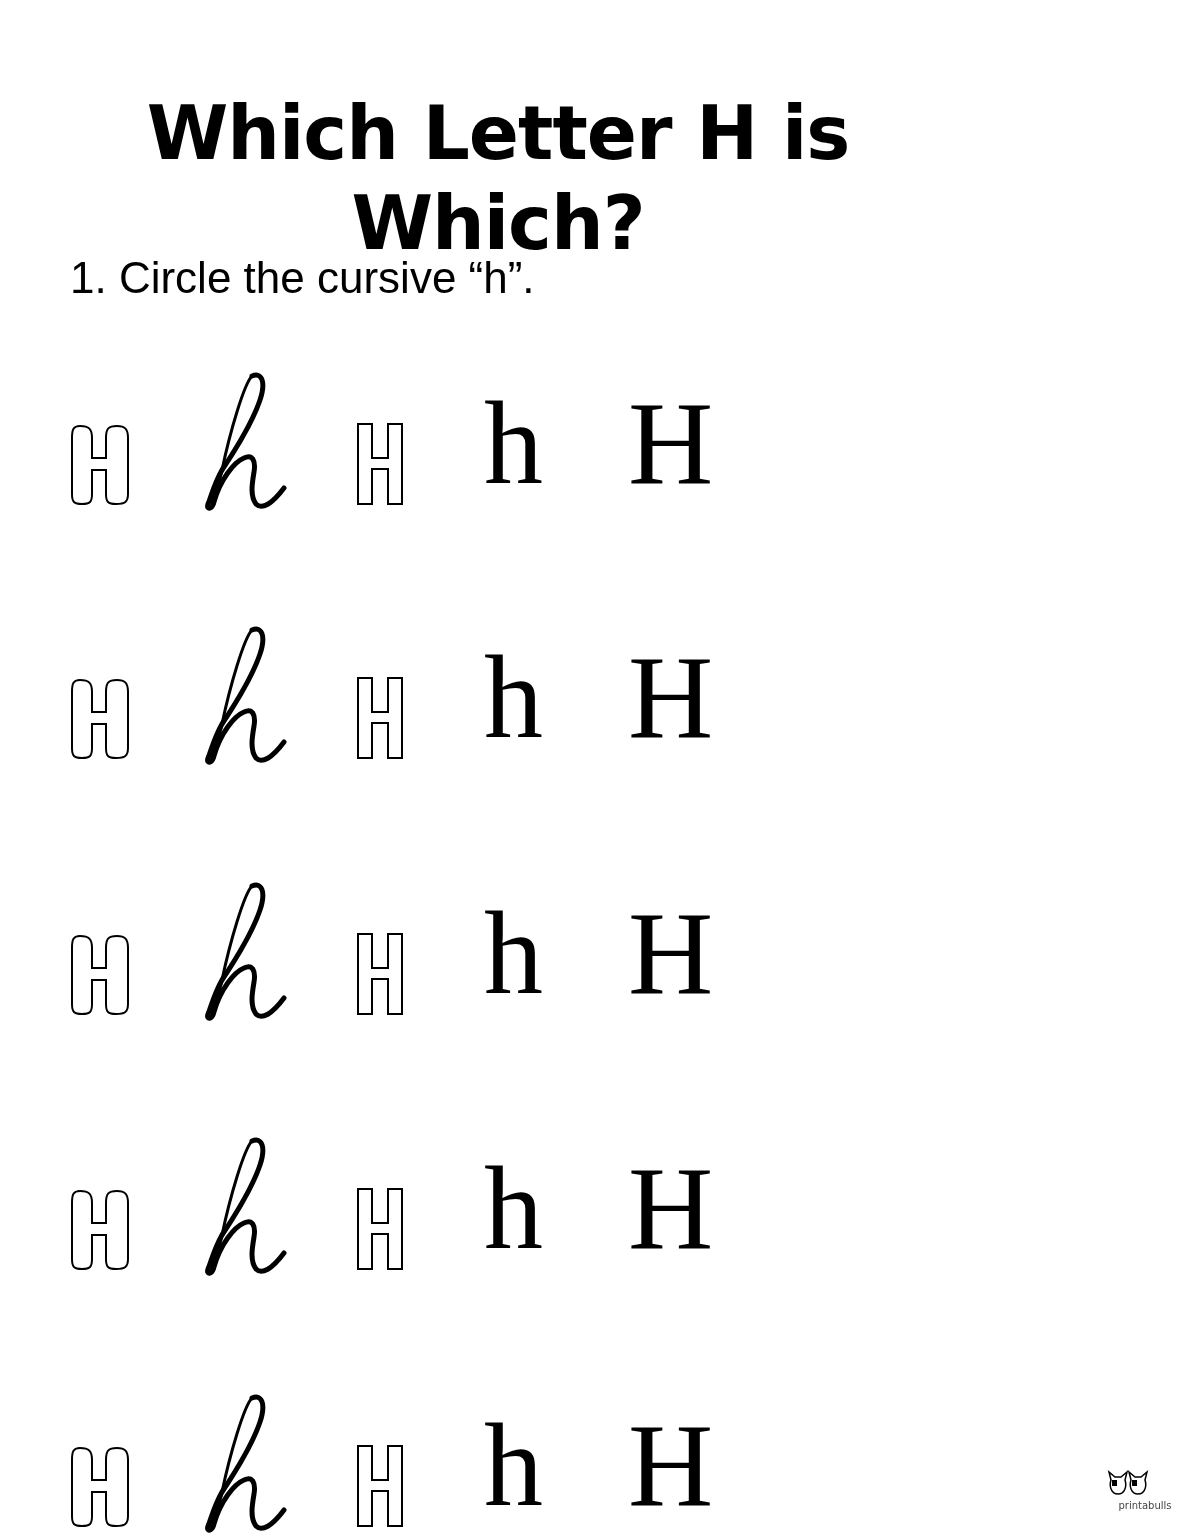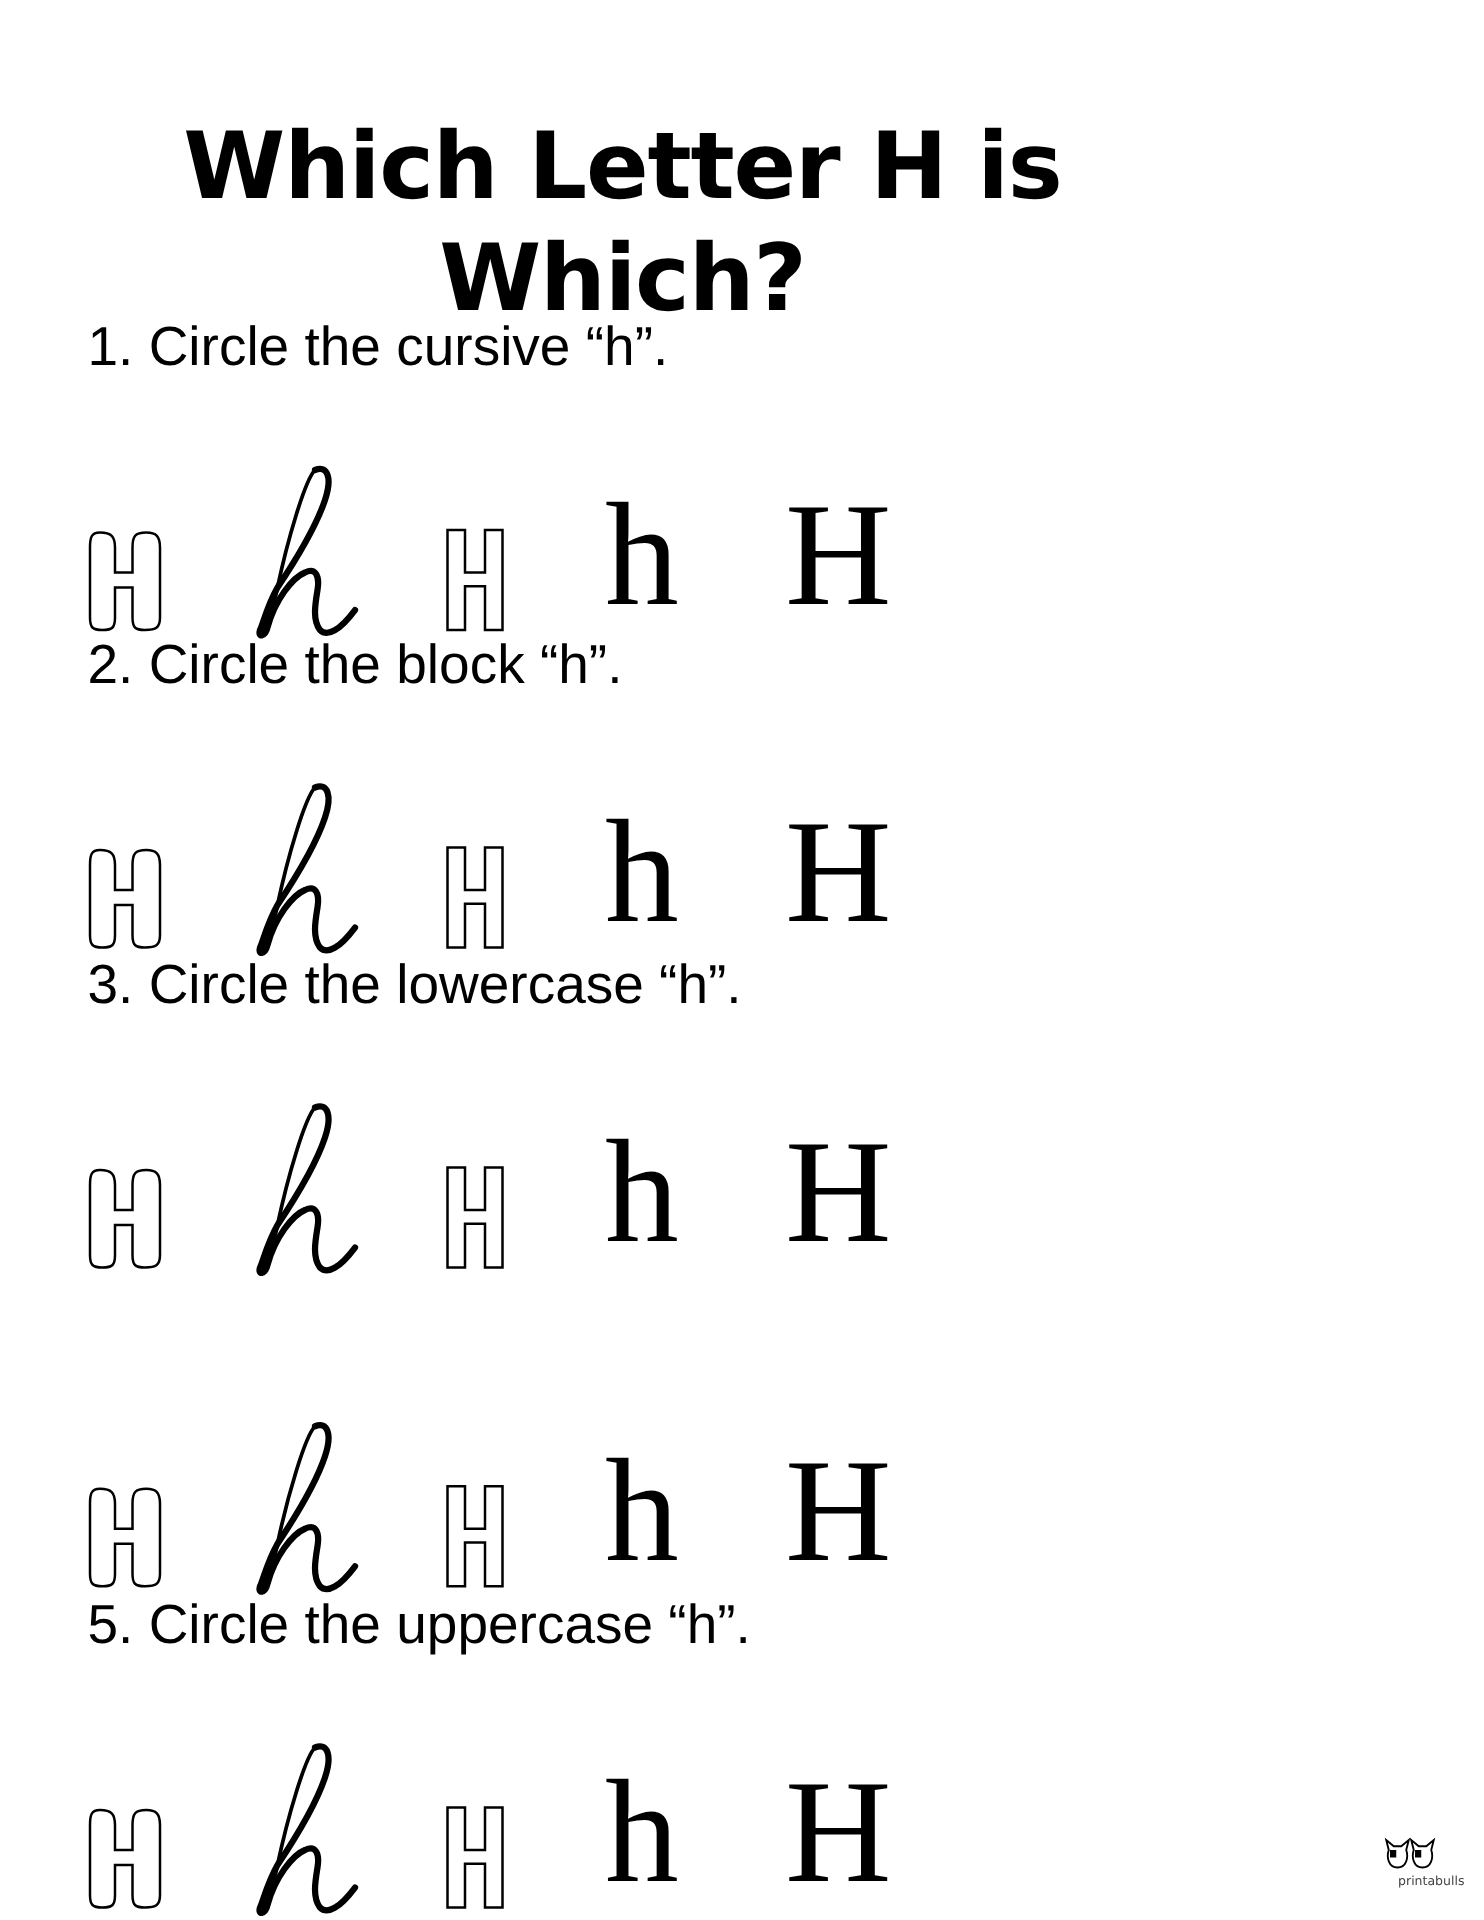--- a/index.html
+++ b/index.html
@@ -45,39 +45,37 @@
     </svg>
     <svg class="glyph block-outline" width="48" height="84" viewBox="0 0 48 84">
       <path d="M2 2 L16 2 L16 36 L32 36 L32 2 L46 2 L46 82 L32 82 L32 47 L16 47 L16 82 L2 82 Z" fill="none" stroke="#000" stroke-width="2"></path>
     </svg>
     <div class="glyph lower-h">h</div>
     <div class="glyph upper-h">H</div>
   </div>
 </div>
 
 <div class="section" style="top:506px;">
-  <div class="question">2. Circle the block “h”.</div>
   <div class="letters">
     <svg class="glyph bubble" width="60" height="82" viewBox="0 0 60 82">
       <path d="M10 2 C3 2 2 6 2 14 L2 70 C2 78 4 80 12 80 C20 80 22 78 22 70 L22 46 L36 46 L36 70 C36 78 38 80 46 80 C55 80 58 78 58 70 L58 14 C58 5 55 2 47 2 C38 2 36 5 36 14 L36 34 L22 34 L22 14 C22 5 19 2 10 2 Z" fill="none" stroke="#000" stroke-width="2"></path>
     </svg>
     <svg class="glyph cursive" width="90" height="140" viewBox="0 0 90 140">
       <path d="M52 4 C62 0 66 10 60 28 C52 52 34 80 22 98 C14 112 10 128 8 132 C6 138 12 138 14 130 C20 108 34 90 44 86 C52 82 56 88 54 100 C52 112 50 124 56 132 C62 138 72 132 84 116" fill="none" stroke="#000" stroke-width="5" stroke-linecap="round"></path>
       <path d="M52 4 C44 12 30 60 22 98 C18 118 12 130 14 132" fill="none" stroke="#000" stroke-width="3" stroke-linecap="round"></path>
     </svg>
     <svg class="glyph block-outline" width="48" height="84" viewBox="0 0 48 84">
       <path d="M2 2 L16 2 L16 36 L32 36 L32 2 L46 2 L46 82 L32 82 L32 47 L16 47 L16 82 L2 82 Z" fill="none" stroke="#000" stroke-width="2"></path>
     </svg>
     <div class="glyph lower-h">h</div>
     <div class="glyph upper-h">H</div>
   </div>
 </div>
 
 <div class="section" style="top:762px;">
-  <div class="question">3. Circle the lowercase “h”.</div>
   <div class="letters">
     <svg class="glyph bubble" width="60" height="82" viewBox="0 0 60 82">
       <path d="M10 2 C3 2 2 6 2 14 L2 70 C2 78 4 80 12 80 C20 80 22 78 22 70 L22 46 L36 46 L36 70 C36 78 38 80 46 80 C55 80 58 78 58 70 L58 14 C58 5 55 2 47 2 C38 2 36 5 36 14 L36 34 L22 34 L22 14 C22 5 19 2 10 2 Z" fill="none" stroke="#000" stroke-width="2"></path>
     </svg>
     <svg class="glyph cursive" width="90" height="140" viewBox="0 0 90 140">
       <path d="M52 4 C62 0 66 10 60 28 C52 52 34 80 22 98 C14 112 10 128 8 132 C6 138 12 138 14 130 C20 108 34 90 44 86 C52 82 56 88 54 100 C52 112 50 124 56 132 C62 138 72 132 84 116" fill="none" stroke="#000" stroke-width="5" stroke-linecap="round"></path>
       <path d="M52 4 C44 12 30 60 22 98 C18 118 12 130 14 132" fill="none" stroke="#000" stroke-width="3" stroke-linecap="round"></path>
     </svg>
     <svg class="glyph block-outline" width="48" height="84" viewBox="0 0 48 84">
       <path d="M2 2 L16 2 L16 36 L32 36 L32 2 L46 2 L46 82 L32 82 L32 47 L16 47 L16 82 L2 82 Z" fill="none" stroke="#000" stroke-width="2"></path>
@@ -98,21 +96,20 @@
     </svg>
     <svg class="glyph block-outline" width="48" height="84" viewBox="0 0 48 84">
       <path d="M2 2 L16 2 L16 36 L32 36 L32 2 L46 2 L46 82 L32 82 L32 47 L16 47 L16 82 L2 82 Z" fill="none" stroke="#000" stroke-width="2"></path>
     </svg>
     <div class="glyph lower-h">h</div>
     <div class="glyph upper-h">H</div>
   </div>
 </div>
 
 <div class="section" style="top:1274px;">
-  <div class="question">5. Circle the uppercase “h”.</div>
   <div class="letters">
     <svg class="glyph bubble" width="60" height="82" viewBox="0 0 60 82">
       <path d="M10 2 C3 2 2 6 2 14 L2 70 C2 78 4 80 12 80 C20 80 22 78 22 70 L22 46 L36 46 L36 70 C36 78 38 80 46 80 C55 80 58 78 58 70 L58 14 C58 5 55 2 47 2 C38 2 36 5 36 14 L36 34 L22 34 L22 14 C22 5 19 2 10 2 Z" fill="none" stroke="#000" stroke-width="2"></path>
     </svg>
     <svg class="glyph cursive" width="90" height="140" viewBox="0 0 90 140">
       <path d="M52 4 C62 0 66 10 60 28 C52 52 34 80 22 98 C14 112 10 128 8 132 C6 138 12 138 14 130 C20 108 34 90 44 86 C52 82 56 88 54 100 C52 112 50 124 56 132 C62 138 72 132 84 116" fill="none" stroke="#000" stroke-width="5" stroke-linecap="round"></path>
       <path d="M52 4 C44 12 30 60 22 98 C18 118 12 130 14 132" fill="none" stroke="#000" stroke-width="3" stroke-linecap="round"></path>
     </svg>
     <svg class="glyph block-outline" width="48" height="84" viewBox="0 0 48 84">
       <path d="M2 2 L16 2 L16 36 L32 36 L32 2 L46 2 L46 82 L32 82 L32 47 L16 47 L16 82 L2 82 Z" fill="none" stroke="#000" stroke-width="2"></path>

